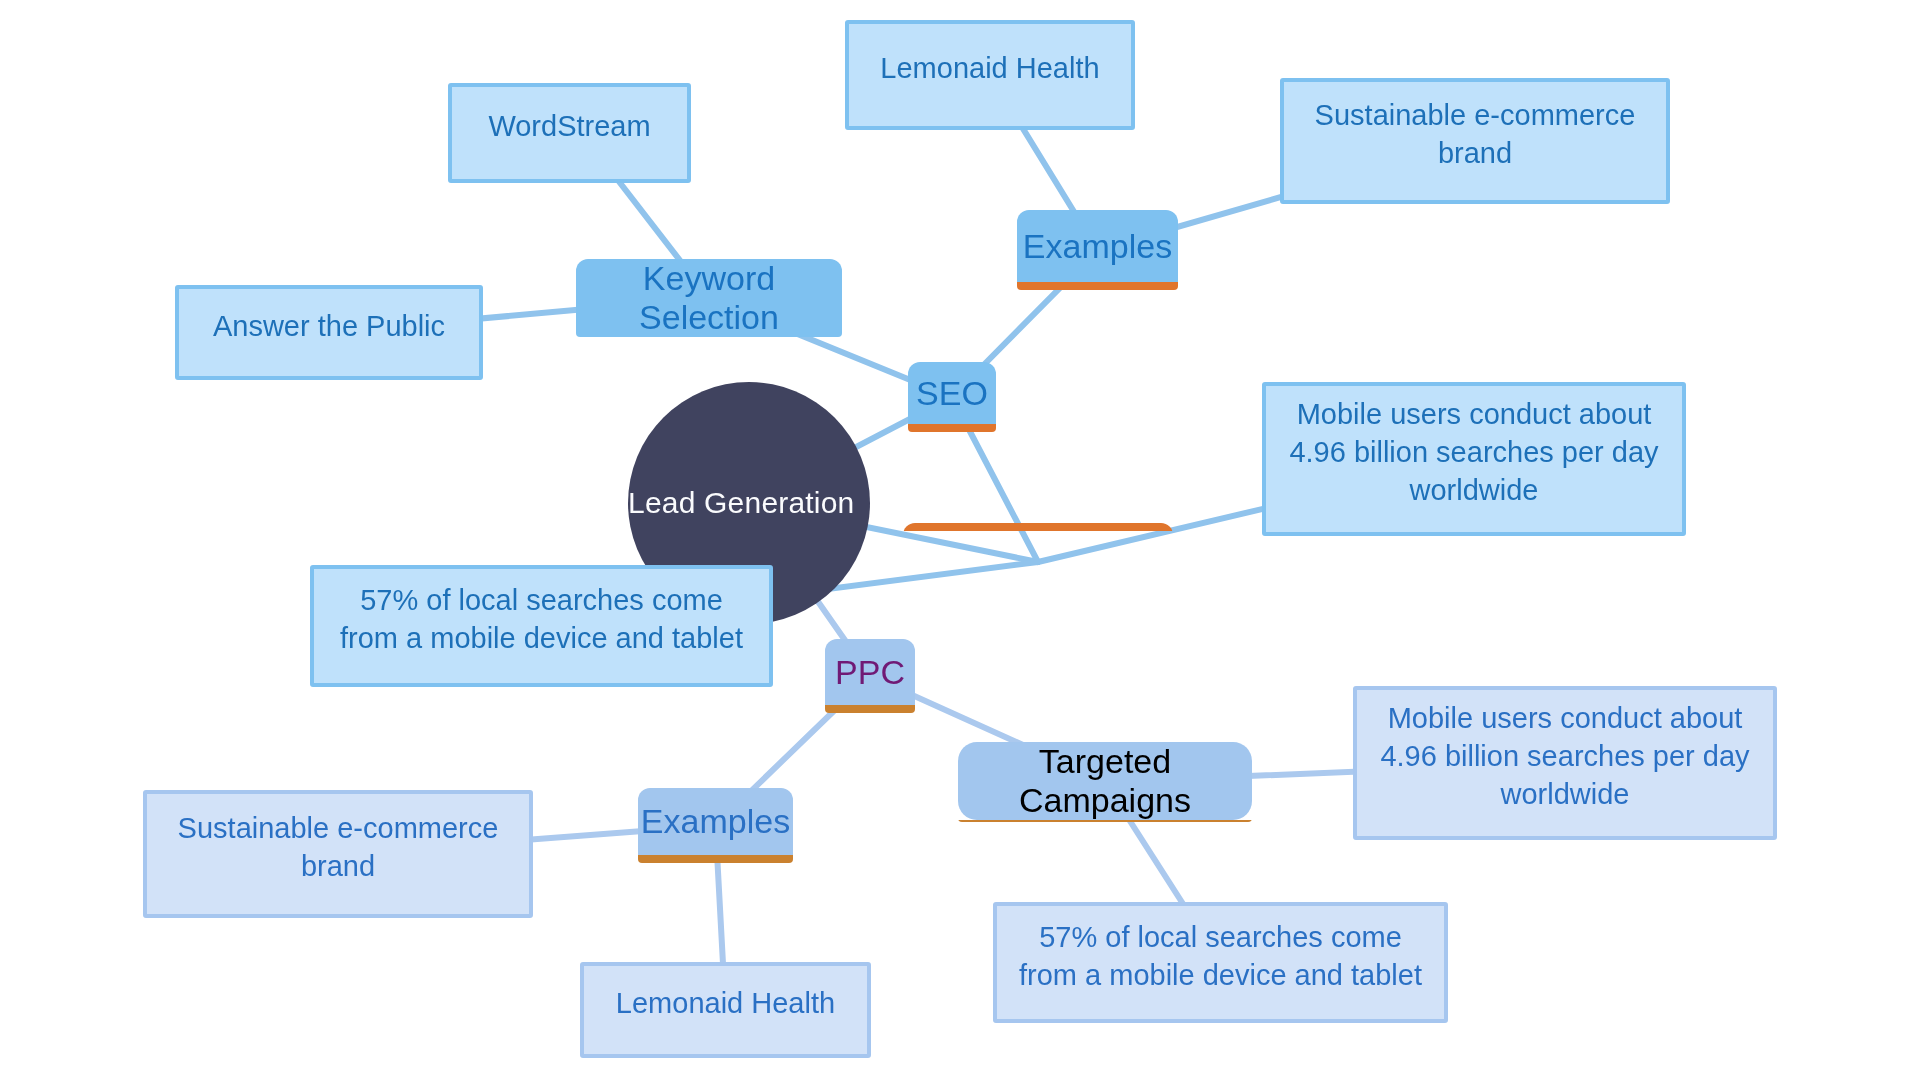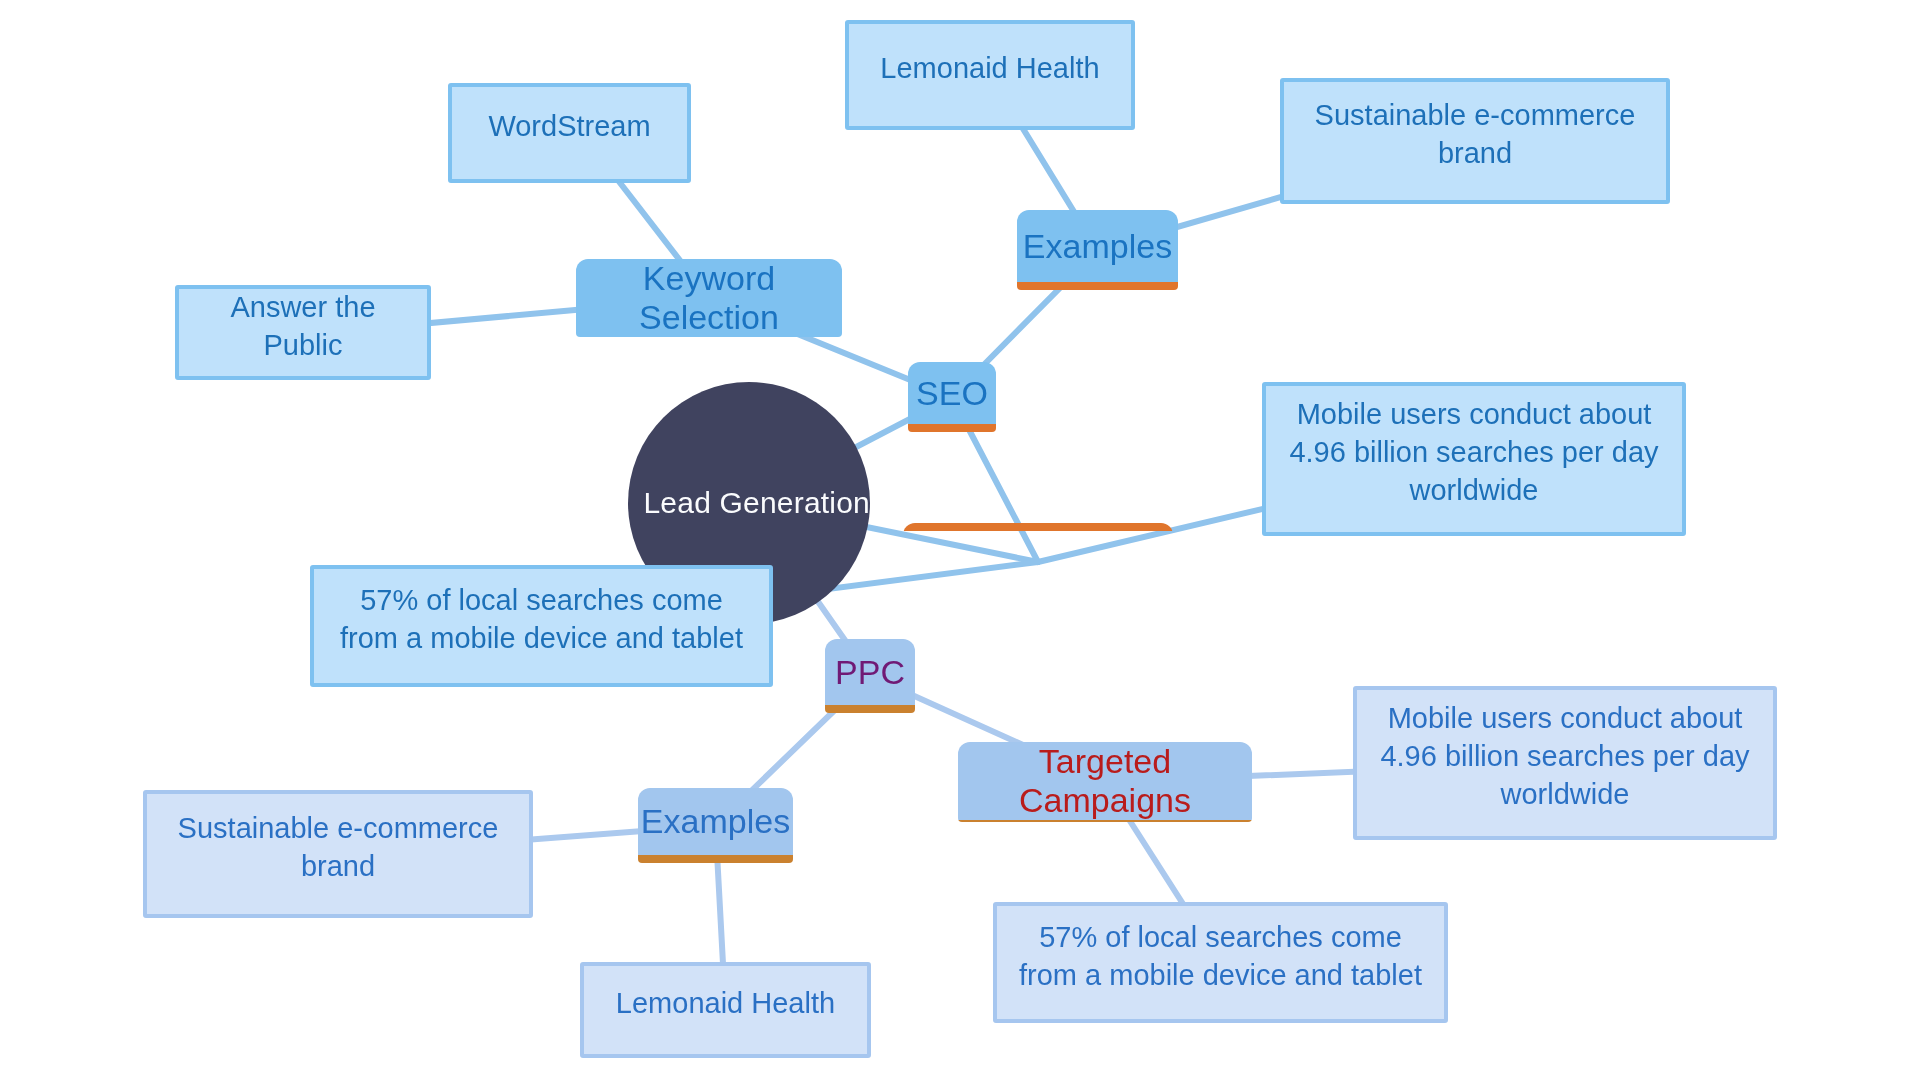--- a/index.html
+++ b/index.html
@@ -20,21 +20,21 @@
     left: 0;
     top: 0;
     z-index: 1;
   }
   #center-node {
     position: absolute;
     z-index: 2;
     border-radius: 50%;
     display: flex;
     align-items: center;
-    justify-content: flex-end;
+    justify-content: flex-start;
     font-size: 30px;
     letter-spacing: 0.2px;
     user-select: none;
   }
   .node {
     position: absolute;
     z-index: 3;
     box-sizing: border-box;
     display: flex;
     flex-direction: column;
@@ -115,21 +115,21 @@
           <span class="label">Examples</span>
         </div>
         <div class="bar" style="background: rgb(224, 117, 44);"></div>
       </div>
       <div class="node branch" style="left: 576px; top: 259px; width: 266px; height: 78px;">
         <div class="body" style="background: rgb(126, 193, 240); color: rgb(26, 115, 193);">
           <span class="label">Keyword Selection</span>
         </div>
         <div class="bar" style="background: rgb(224, 117, 44);"></div>
       </div>
-      <div class="node leaf" style="left: 175px; top: 285px; width: 256px; height: 95px; background: rgb(191, 225, 251); border-color: rgb(126, 193, 240); color: rgb(29, 112, 184);">
+      <div class="node leaf" style="left: 175px; top: 285px; width: 308px; height: 95px; background: rgb(191, 225, 251); border-color: rgb(126, 193, 240); color: rgb(29, 112, 184);">
         <span class="label">Answer the Public</span>
       </div>
       <div class="node branch" style="left: 908px; top: 362px; width: 88px; height: 70px;">
         <div class="body" style="background: rgb(126, 193, 240); color: rgb(26, 115, 193);">
           <span class="label">SEO</span>
         </div>
         <div class="bar" style="background: rgb(224, 117, 44);"></div>
       </div>
       <div class="node leaf" style="left: 1262px; top: 382px; width: 424px; height: 154px; background: rgb(191, 225, 251); border-color: rgb(126, 193, 240); color: rgb(29, 112, 184);">
         <span class="label">Mobile users conduct about 4.96 billion searches per day worldwide</span>
@@ -140,21 +140,21 @@
       <div class="node leaf" style="left: 310px; top: 565px; width: 463px; height: 122px; background: rgb(191, 225, 251); border-color: rgb(126, 193, 240); color: rgb(29, 112, 184);">
         <span class="label">57% of local searches come from a mobile device and tablet</span>
       </div>
       <div class="node branch" style="left: 825px; top: 639px; width: 90px; height: 74px;">
         <div class="body" style="background: rgb(162, 198, 238); color: #701a75;">
           <span class="label">PPC</span>
         </div>
         <div class="bar" style="background: rgb(202, 129, 47);"></div>
       </div>
       <div class="node branch" style="left: 958px; top: 742px; width: 294px; height: 80px;">
-        <div class="body" style="background: rgb(162, 198, 238); color: #b91c1c;">
+        <div class="body" style="background: rgb(162, 198, 238); color: #000000; border-radius: 19px;">
           <span class="label">Targeted Campaigns</span>
         </div>
         <div class="bar" style="background: rgb(202, 129, 47);"></div>
       </div>
       <div class="node leaf" style="left: 1353px; top: 686px; width: 424px; height: 154px; background: rgb(210, 226, 248); border-color: rgb(166, 198, 239); color: rgb(42, 112, 196);">
         <span class="label">Mobile users conduct about 4.96 billion searches per day worldwide</span>
       </div>
       <div class="node branch" style="left: 638px; top: 788px; width: 155px; height: 75px;">
         <div class="body" style="background: rgb(162, 198, 238); color: rgb(42, 112, 196);">
           <span class="label">Examples</span>

